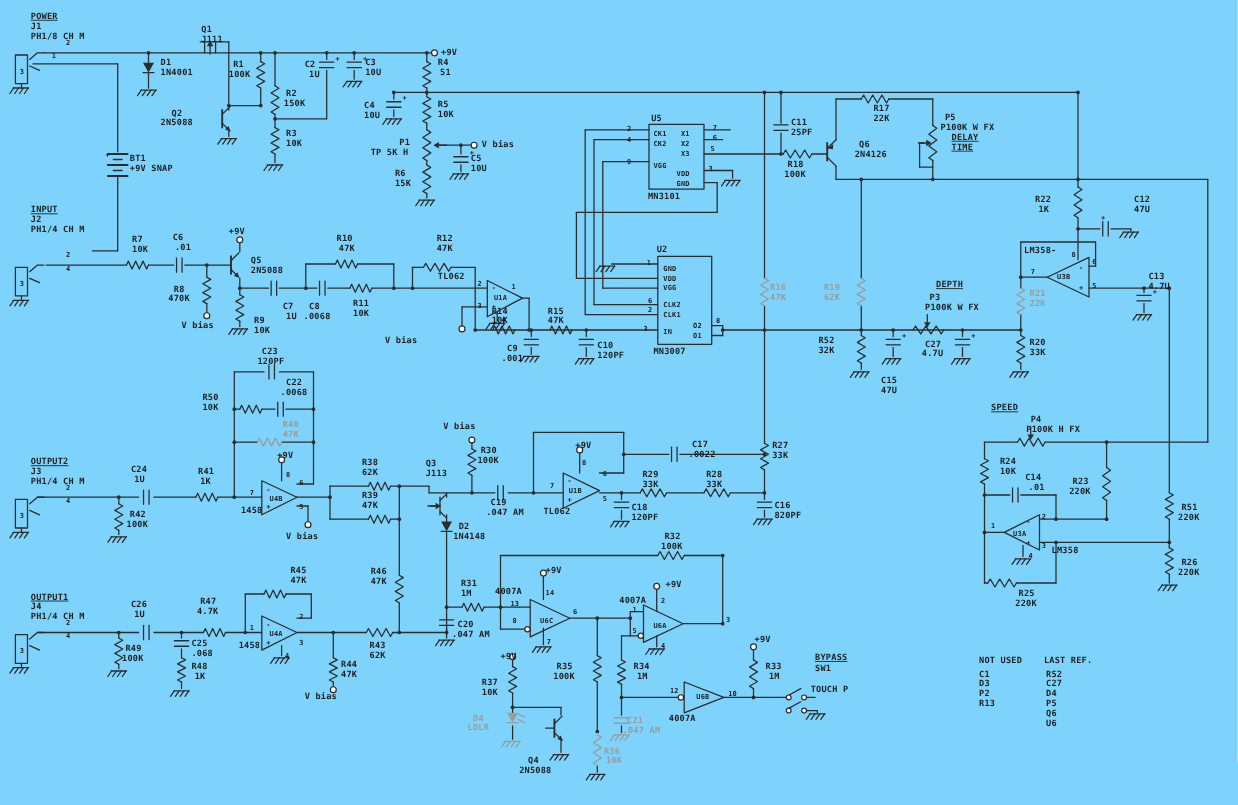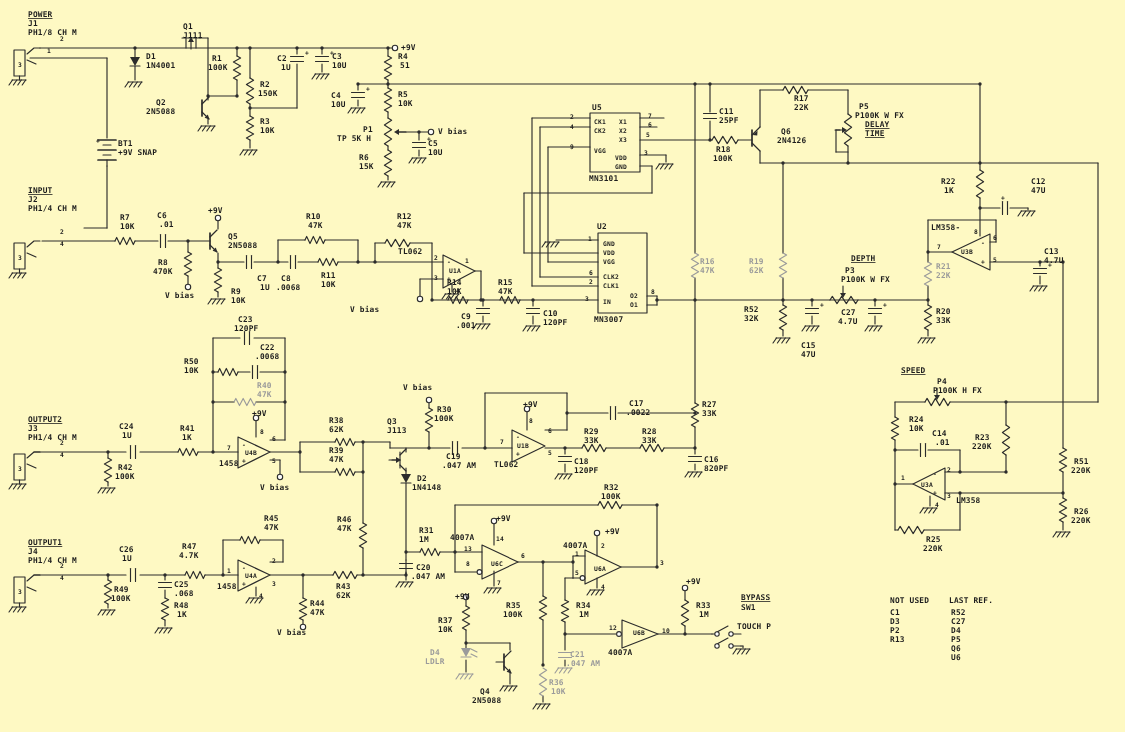--- a/index.html
+++ b/index.html
@@ -1,16 +1,16 @@
 <!DOCTYPE html>
 <html><head>
 <meta charset="utf-8">
 <style>
   html,body{margin:0;padding:0;background:#e8e8e4;}
-  .page{width:1125px;height:732px;background:#fef9c3;position:relative;overflow:hidden;}
+  .page{width:1125px;height:732px;background:#7dd3fc;position:relative;overflow:hidden;}
   svg{position:absolute;left:0;top:0;}
   .w{stroke:#2c2c2c;stroke-width:1.15;fill:none;stroke-linecap:round;stroke-linejoin:round;}
   .w2{stroke:#2c2c2c;stroke-width:1.7;fill:none;stroke-linecap:round;}
   .gy{stroke:#9b9b9b;}
   .fill{fill:#2c2c2c;stroke:none;}
   .fillgy{fill:#9b9b9b;stroke:none;}
   text{font-family:"DejaVu Sans Mono","Liberation Mono",monospace;font-size:7.8px;font-weight:bold;fill:#1d1d1d;stroke:none;letter-spacing:0.2px;}
   text.sm{font-size:6.3px;}
   text.gy{fill:#9b9b9b;stroke:none;}
   text.un{text-decoration:underline;}

